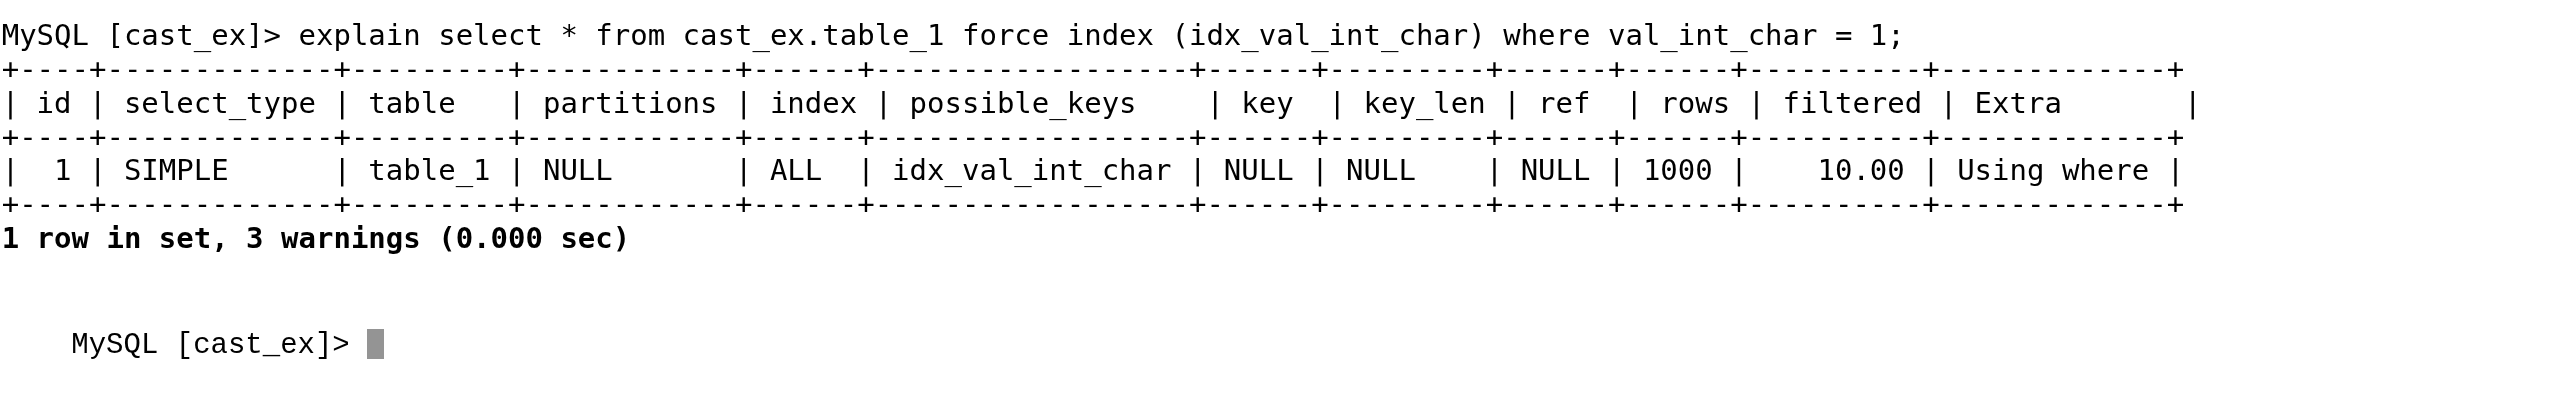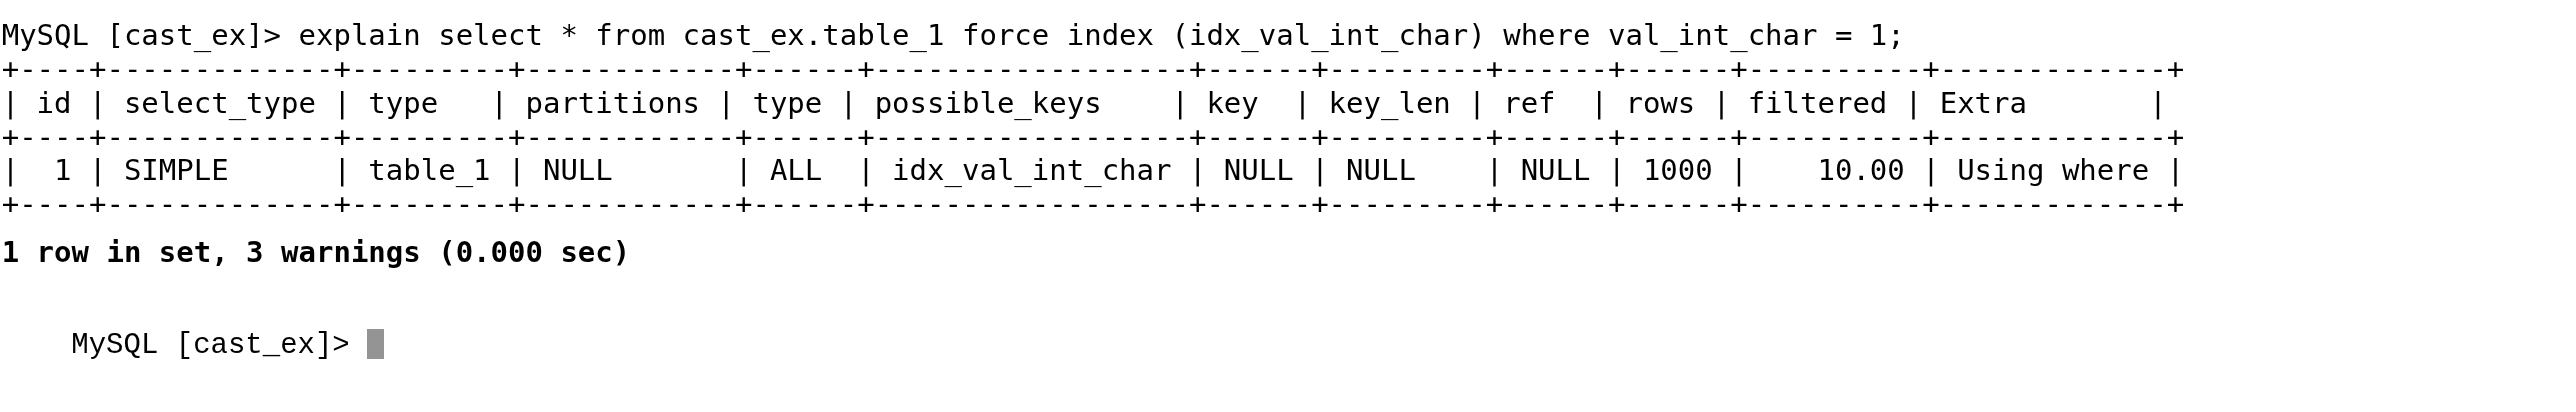--- a/index.html
+++ b/index.html
@@ -55,34 +55,34 @@
     background: #949494;
     vertical-align: -6px;
   }
   
   .r0 { top: 15px; }
   .r1 { top: 49px; }
   .r2 { top: 83px; }
   .r3 { top: 117px; }
   .r4 { top: 150px; text-align: right; }
   .r5 { top: 184px; }
-  .r6 { top: 232px; }
+  .r6 { top: 218px; }
   .r7 { top: 252px; }
   .r8 { top: 286px; }
 </style>
 </head>
 <body>
 
 <div id="terminal">
 
   <div class="line r0">MySQL [cast_ex]&gt; explain select * from cast_ex.table_1 force index (idx_val_int_char) where val_int_char = 1;</div>
 
   <div class="line r1">+----+-------------+---------+------------+------+------------------+------+---------+------+------+----------+-------------+</div>
 
-  <div class="line r2">| id | select_type | type   | partitions | type | possible_keys    | key  | key_len | ref  | rows | filtered | Extra       |</div>
+  <div class="line r2">| id | select_type | table   | partitions | index | possible_keys    | key  | key_len | ref  | rows | filtered | Extra       |</div>
 
   <div class="line r3">+----+-------------+---------+------------+------+------------------+------+---------+------+------+----------+-------------+</div>
 
   <div class="line r4">|  1 | SIMPLE      | table_1 | NULL       | ALL  | idx_val_int_char | NULL | NULL    | NULL | 1000 |    10.00 | Using where |</div>
 
   <div class="line r5">+----+-------------+---------+------------+------+------------------+------+---------+------+------+----------+-------------+</div>
 
   <div class="line bold r6">1 row in set, 3 warnings (0.000 sec)</div>
 
   <div class="line r7"></div>

